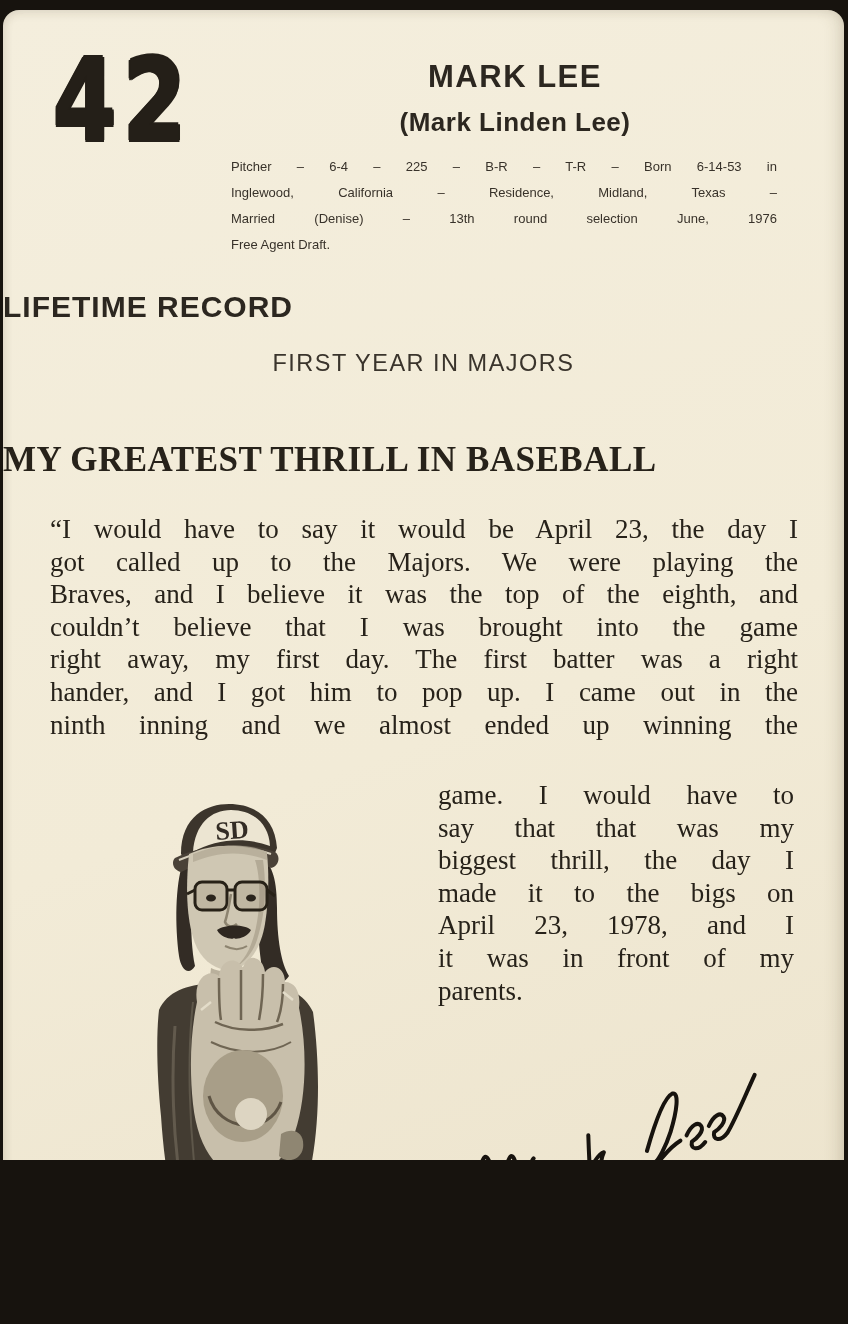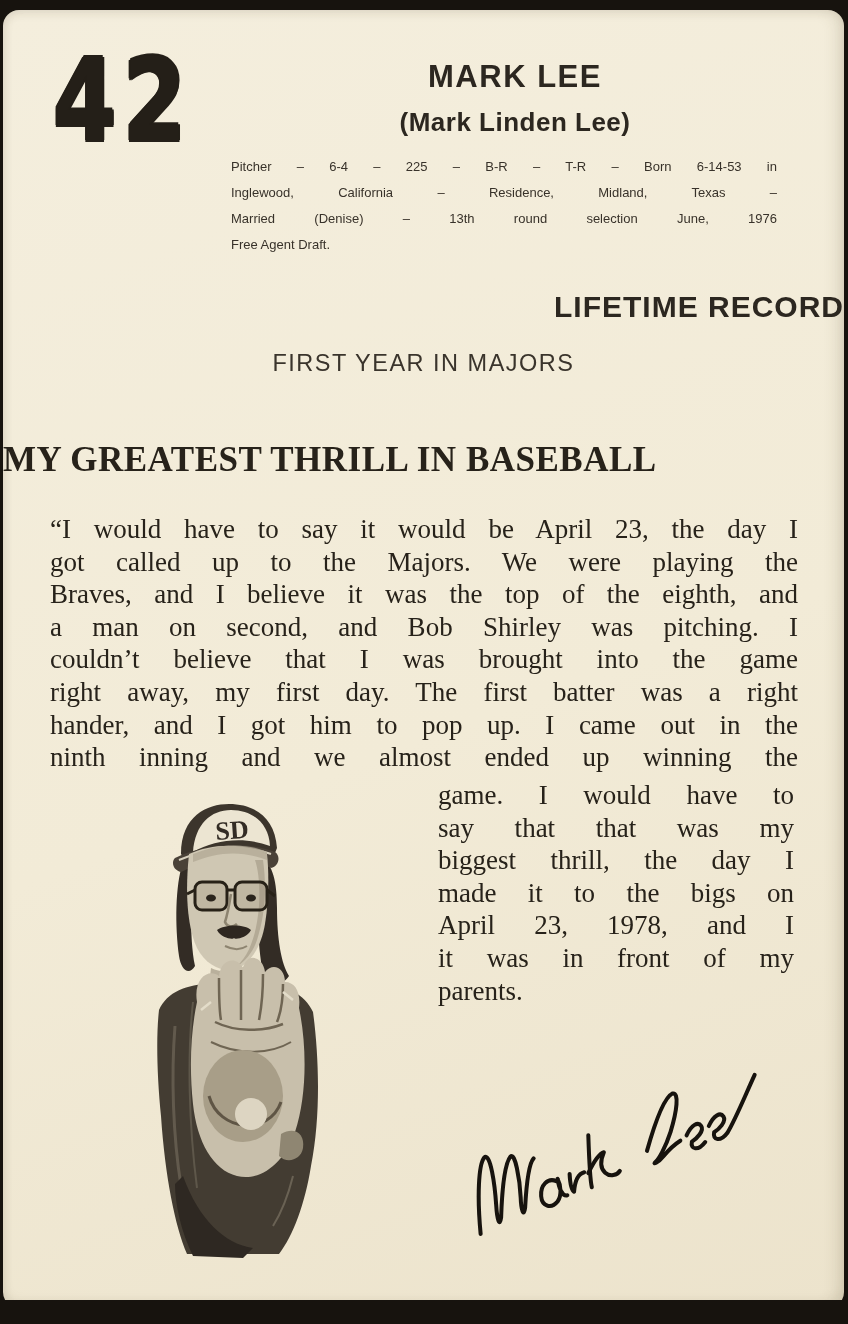--- a/index.html
+++ b/index.html
@@ -1,21 +1,21 @@
 <!DOCTYPE html>
 <html><head>
 <meta charset="utf-8">
 <style>
   html, body { margin: 0; padding: 0; background: #17130e; }
   * { box-sizing: border-box; }
 
   .scan {
     position: relative;
     width: 848px;
-    height: 1300px;
+    height: 1160px;
     background: #17130e;
     overflow: hidden;
     font-family: "Liberation Sans", sans-serif;
   }
 
   .card {
     position: absolute;
     left: 3px;
     top: 10px;
     width: 841px;
@@ -87,21 +87,21 @@
     font-weight: normal;
     color: #38322a;
   }
   .jl { text-align: justify; text-align-last: justify; }
 
   
   .record-title {
     position: absolute;
     left: 0; width: 841px;
     top: 280px;
-    text-align: right;
+    text-align: left;
     font-size: 30px;
     font-weight: bold;
     letter-spacing: 1px;
     color: #2c2720;
   }
   .record-subtitle {
     position: absolute;
     left: 0; width: 841px;
     top: 340px;
     text-align: center;
@@ -192,21 +192,20 @@
 
     <div class="record-title">LIFETIME RECORD</div>
     <div class="record-subtitle">FIRST YEAR IN MAJORS</div>
 
     <div class="story-title">MY GREATEST THRILL IN BASEBALL</div>
 
     <div class="story-full">
       <div class="jl">“I would have to say it would be April 23, the day I</div>
       <div class="jl">got called up to the Majors. We were playing the</div>
       <div class="jl">Braves, and I believe it was the top of the eighth, and</div>
-      <div class="jl">a man on second, and Bob Shirley was pitching. I</div>
       <div class="jl">couldn’t believe that I was brought into the game</div>
       <div class="jl">right away, my first day. The first batter was a right</div>
       <div class="jl">hander, and I got him to pop up. I came out in the</div>
       <div class="jl">ninth inning and we almost ended up winning the</div>
     </div>
 
     <div class="story-side">
       <div class="jl">game. I would have to</div>
       <div class="jl">say that that was my</div>
       <div class="jl">biggest thrill, the day I</div>

